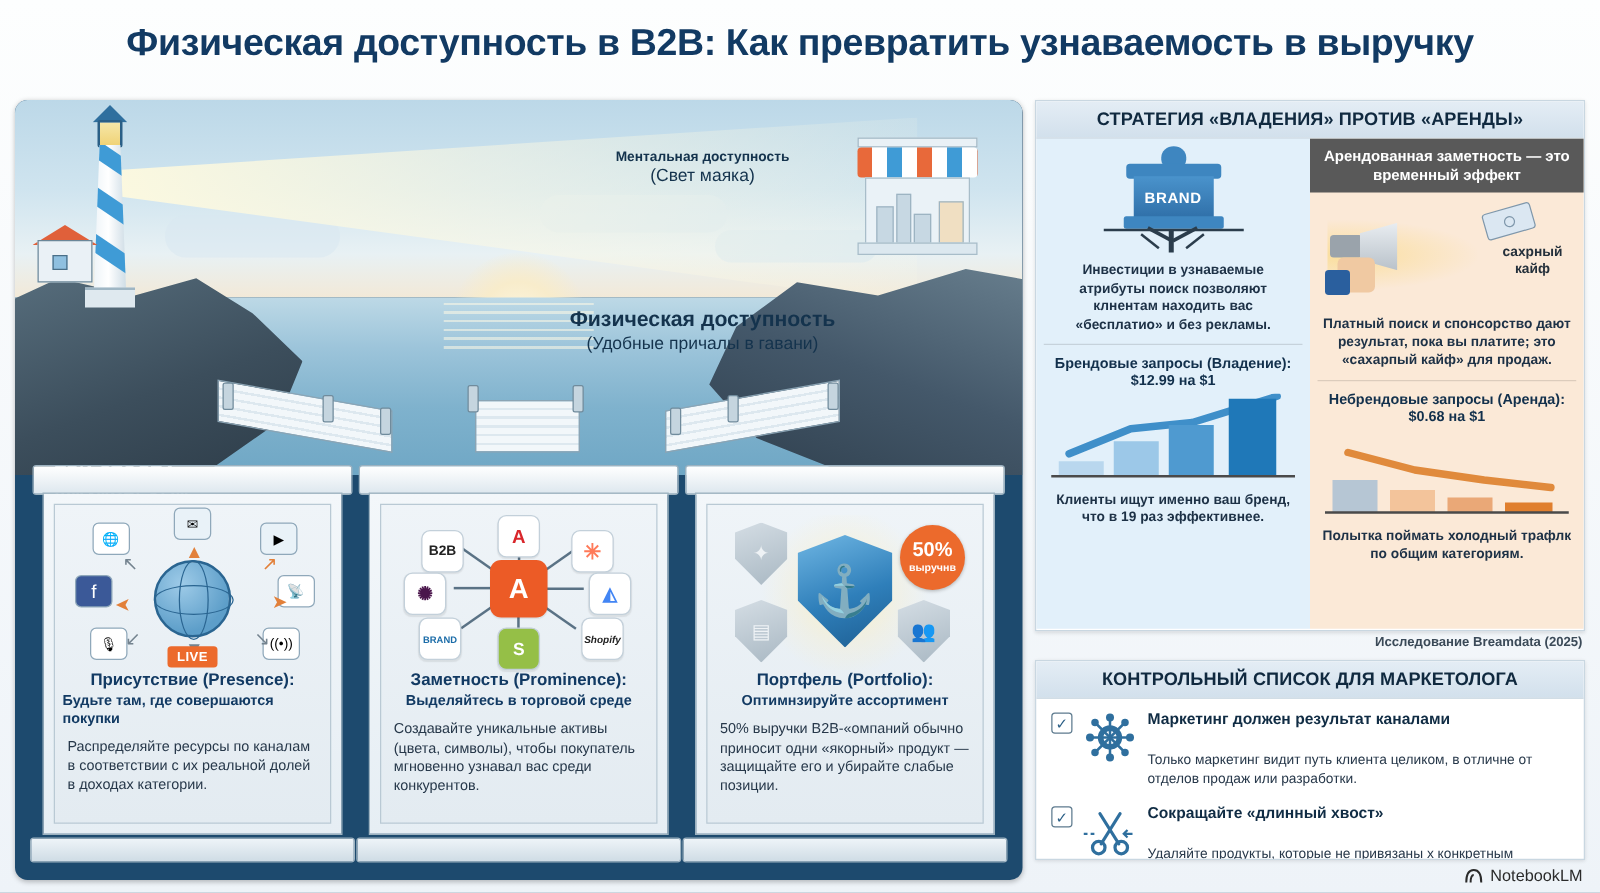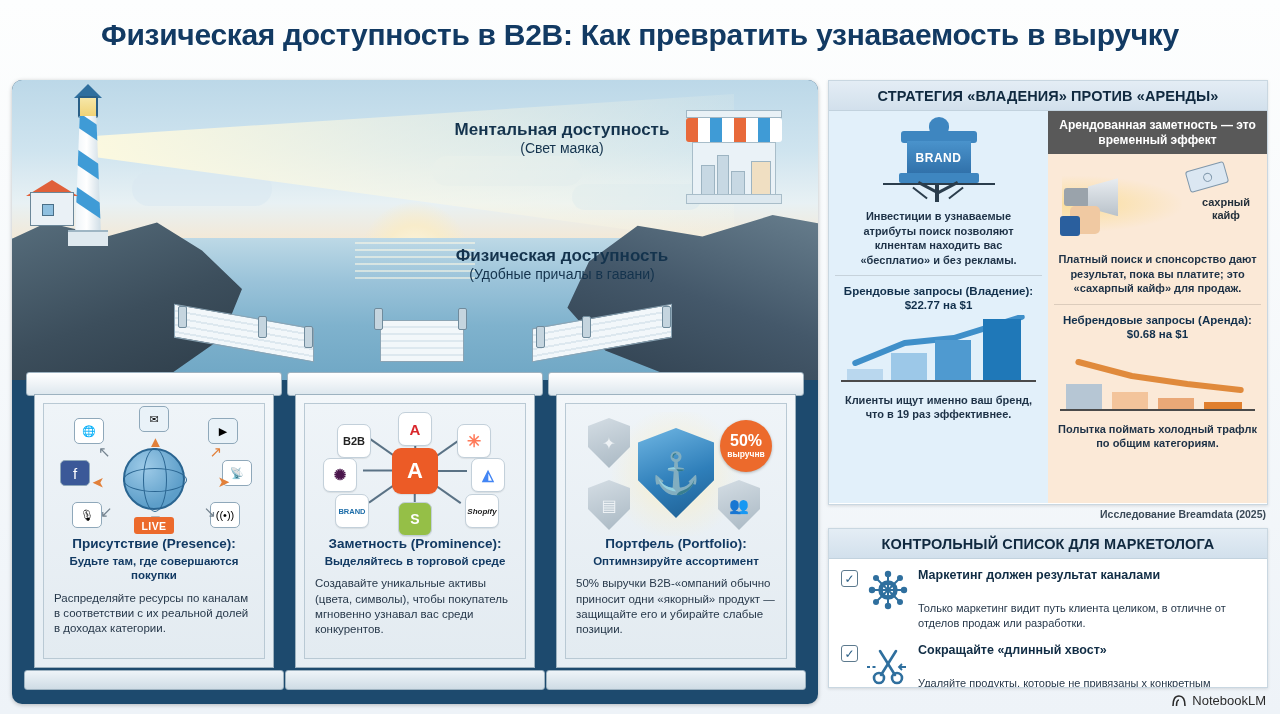--- a/index.html
+++ b/index.html
@@ -93,21 +93,21 @@
   .shop-awn { position:absolute; left:0; top:20px; width:96px; height:24px; border-radius:3px;
     background: repeating-linear-gradient(90deg,#e8693a 0 12px,#ffffff 12px 24px,#3f9bd6 24px 36px,#ffffff 36px 48px); }
   .shop-roofline { position:absolute; left:0; top:12px; width:96px; height:8px; background:#e9f1f6; border:1px solid #9fb6c4; }
   .shop-body { position:absolute; left:6px; top:44px; width:84px; height:54px; background:#eaf2f7; border:1px solid #a8bdc9; }
   .shop-bld { position:absolute; bottom:0; background:#c7d8e3; border:1px solid #9db4c2; }
   .shop-base { position:absolute; left:0; top:96px; width:96px; height:10px; background:#dce8ef; border:1px solid #a8bdc9; }
 
   .lbl-mental {
     position:absolute; left:400px; top:40px; width:300px; text-align:center; color:#14334d;
   }
-  .lbl-mental .big { font-size:17px; font-weight:bold; }
+  .lbl-mental .big { font-size:11px; font-weight:bold; }
   .lbl-mental .sml { font-size:14px; }
   .lbl-phys { position:absolute; left:400px; top:166px; width:300px; text-align:center; color:#14334d; }
   .lbl-phys .big { font-size:17px; font-weight:bold; }
   .lbl-phys .sml { font-size:14px; }
 
   .pillars-label {
     position:absolute; left:32px; top:290px; color:#ffffff; font-size:14.5px;
     font-weight:bold; line-height:1.22; letter-spacing:.4px;
     text-shadow:0 1px 2px rgba(0,0,0,.45);
   }
@@ -137,21 +137,21 @@
     border:1.5px solid #9db2c0; border-radius:3px;
   }
   .pillar-inner {
     position:absolute; left:8px; top:8px; right:8px; bottom:8px;
     background: linear-gradient(180deg,#eff4f8,#e3ebf1);
     border:1px solid #b9c9d4;
     display:flex; flex-direction:column; align-items:center;
   }
   .p-art { position:relative; width:100%; height:132px; }
   .p-title { font-size:13.5px; font-weight:bold; color:#123a63; text-align:center; line-height:1.25; padding:0 6px; }
-  .p-sub { font-size:11.5px; font-weight:bold; color:#123a63; text-align:center; line-height:1.25; padding:1px 6px 0; }
+  .p-sub { font-size:11.5px; font-weight:bold; color:#123a63; line-height:1.25; padding:1px 6px 0; }
   .p-body { font-size:11.5px; color:#27384a; text-align:left; line-height:1.33; padding:8px 10px 0; }
 
   
   .hub-globe {
     position:absolute; left:50%; top:44px; margin-left:-31px; width:62px; height:62px; border-radius:50%;
     background: radial-gradient(circle at 35% 30%,#9ecbe8,#5d9ec9 70%);
     border:2.5px solid #2a6591;
   }
   .hub-globe:before, .hub-globe:after {
     content:""; position:absolute; border:1.6px solid #2a6591; border-radius:50%;
@@ -435,21 +435,21 @@
           <div style="position:absolute;left:50%;margin-left:-30px;top:73px;width:60px;height:20px;">
             <div style="position:absolute;left:26px;top:0;width:4px;height:18px;background:#2b3d4c;"></div>
             <div style="position:absolute;left:8px;top:2px;width:22px;height:3px;background:#2b3d4c;transform:rotate(28deg);"></div>
             <div style="position:absolute;left:28px;top:2px;width:22px;height:3px;background:#2b3d4c;transform:rotate(-28deg);"></div>
             <div style="position:absolute;left:2px;top:8px;width:18px;height:2px;background:#2b3d4c;transform:rotate(38deg);"></div>
             <div style="position:absolute;left:38px;top:8px;width:18px;height:2px;background:#2b3d4c;transform:rotate(-38deg);"></div>
           </div>
         </div>
         <div class="vs-txt">Инвестиции в узнаваемые атрибуты поиск позволяют клнентам находить вас «бесплатио» и без рекламы.</div>
         <div class="vs-div"></div>
-        <div class="vs-stat">Брендовые запросы (Владение): $22.77 на $1</div>
+        <div class="vs-stat">Брендовые запросы (Владение): $12.99 на $1</div>
         <div class="vs-chart">
           <svg width="100%" height="74" viewBox="0 0 190 74" preserveAspectRatio="none">
             <polyline points="14,48 62,28 110,23 176,2" fill="none" stroke="#3f8fc9" stroke-width="6" stroke-linejoin="round" stroke-linecap="round"></polyline>
           </svg>
           <div class="bar" style="left:6px;width:36px;height:12px;background:#b9d7ee;"></div>
           <div class="bar" style="left:50px;width:36px;height:28px;background:#9cc8e8;"></div>
           <div class="bar" style="left:94px;width:36px;height:41px;background:#4f9ad0;"></div>
           <div class="bar" style="left:142px;width:38px;height:62px;background:#1f78b8;"></div>
           <div class="axis"></div>
         </div>

